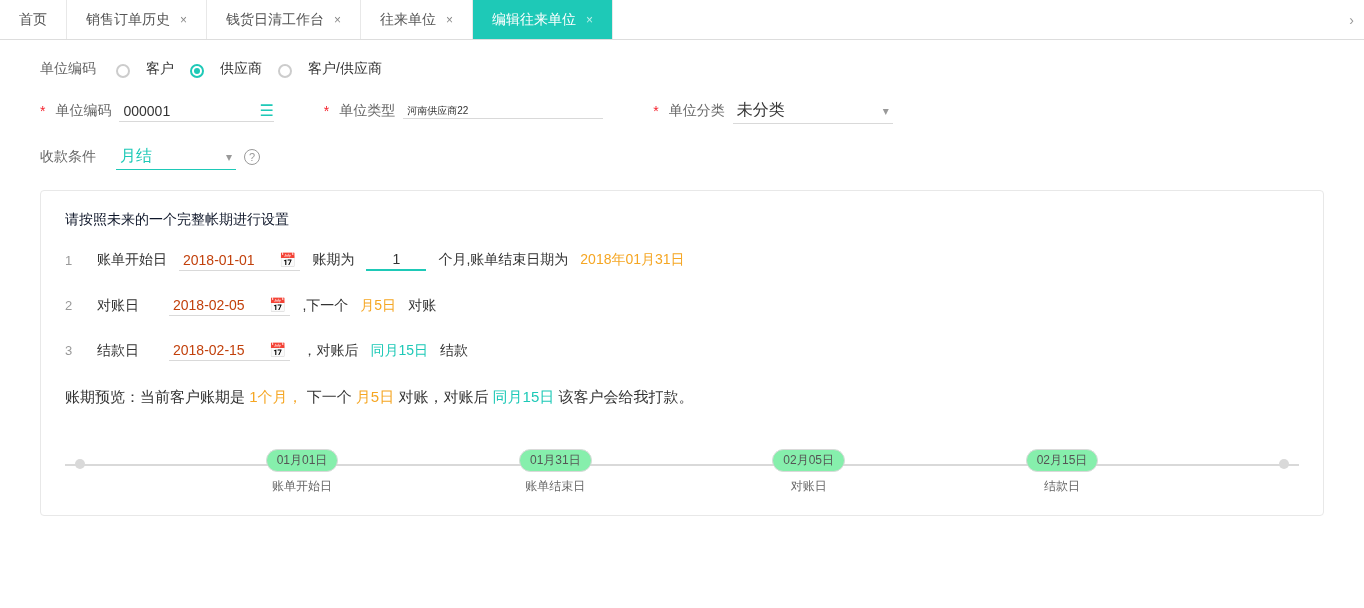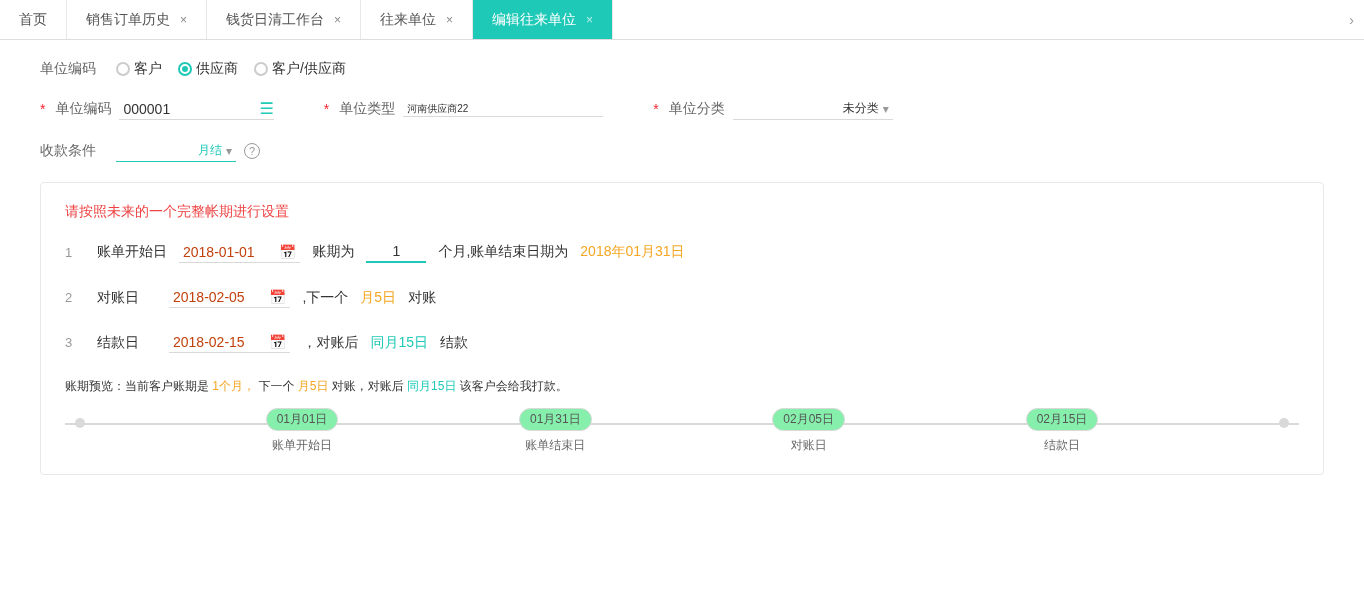--- a/index.html
+++ b/index.html
@@ -68,22 +68,22 @@
       color: #f5222d;
       margin-right: 2px;
     }
     .radio-group {
       display: flex;
       align-items: center;
       gap: 16px;
     }
     .radio-item {
       display: flex;
-      align-items: center;
-      gap: 4px;
+      align-items: flex-end;
+      gap: 16px;
       cursor: pointer;
     }
     .radio-circle {
       width: 14px;
       height: 14px;
       border-radius: 50%;
       border: 2px solid #ccc;
       display: inline-block;
       position: relative;
     }
@@ -133,23 +133,22 @@
       display: flex;
       align-items: center;
       border-bottom: 1px solid #d9d9d9;
       gap: 4px;
       padding: 2px 4px;
       cursor: pointer;
       width: 160px;
     }
     .select-value {
       flex: 1;
-      font-size: 12px;
+      font-size: 16px;
       color: #1ec9b7;
-      text-align: right;
     }
     .chevron-icon {
       color: #999;
       font-size: 12px;
     }
     .field-group {
       display: flex;
       align-items: center;
       gap: 8px;
     }
@@ -168,21 +167,21 @@
 
     
     .section-box {
       border: 1px solid #e8e8e8;
       border-radius: 4px;
       padding: 20px 24px;
       margin-bottom: 16px;
     }
     .section-title {
       font-size: 14px;
-      color: #ef4444;
+      color: #0f172a;
       margin-bottom: 20px;
     }
 
     
     .setting-row {
       display: flex;
       align-items: center;
       margin-bottom: 24px;
       gap: 12px;
     }
@@ -224,23 +223,23 @@
       text-align: center;
       color: #333;
       padding: 2px;
     }
     .desc-text { color: #333; }
     .highlight-orange { color: #f5a623; }
     .highlight-teal { color: #1ec9b7; }
 
     
     .preview-text {
-      font-size: 12px;
+      font-size: 15px;
       color: #333;
-      margin-bottom: 12px;
+      margin-bottom: 40px;
       line-height: 1.6;
     }
 
     
     .timeline-wrap {
       display: flex;
       align-items: center;
       position: relative;
       padding: 0 10px;
       margin-top: 10px;

